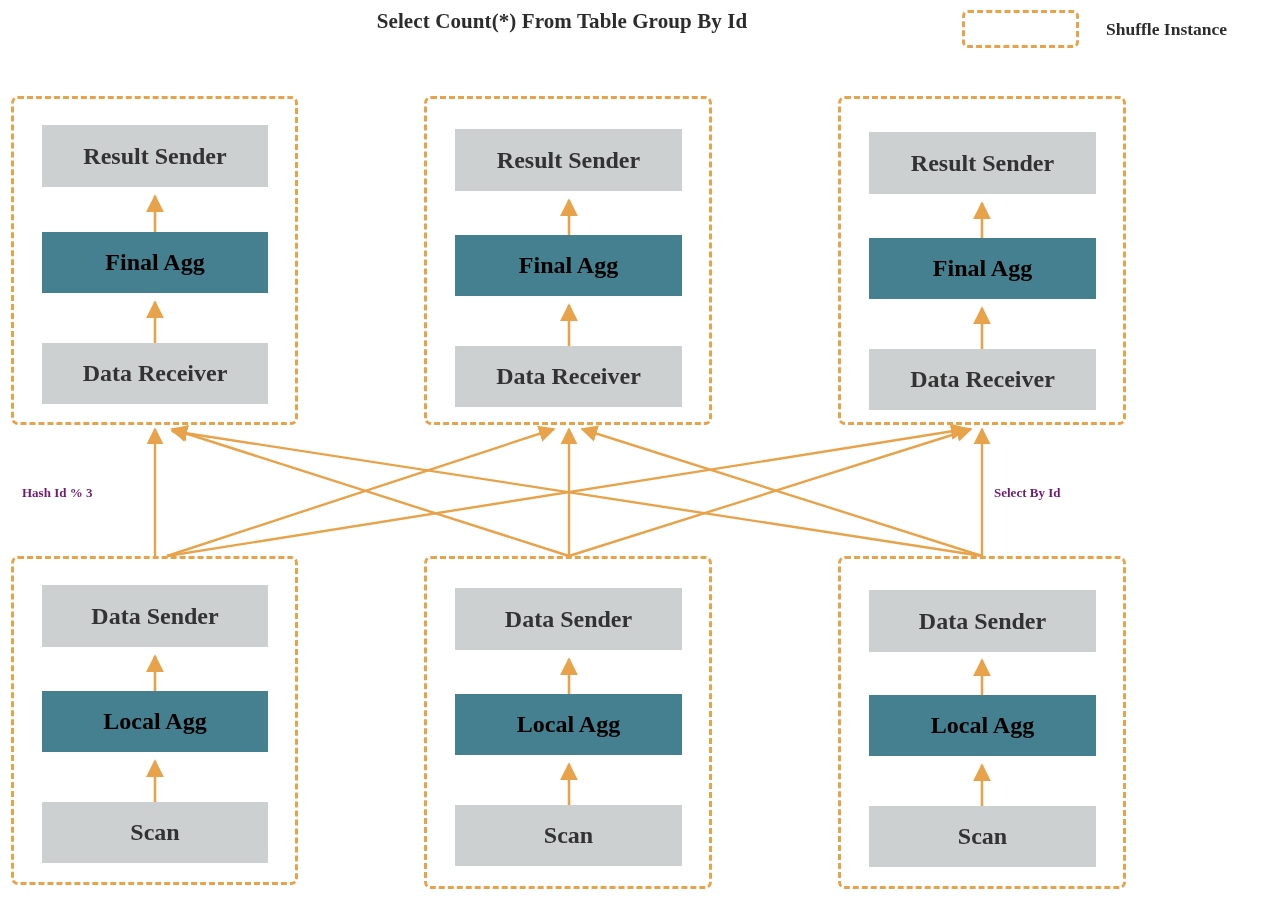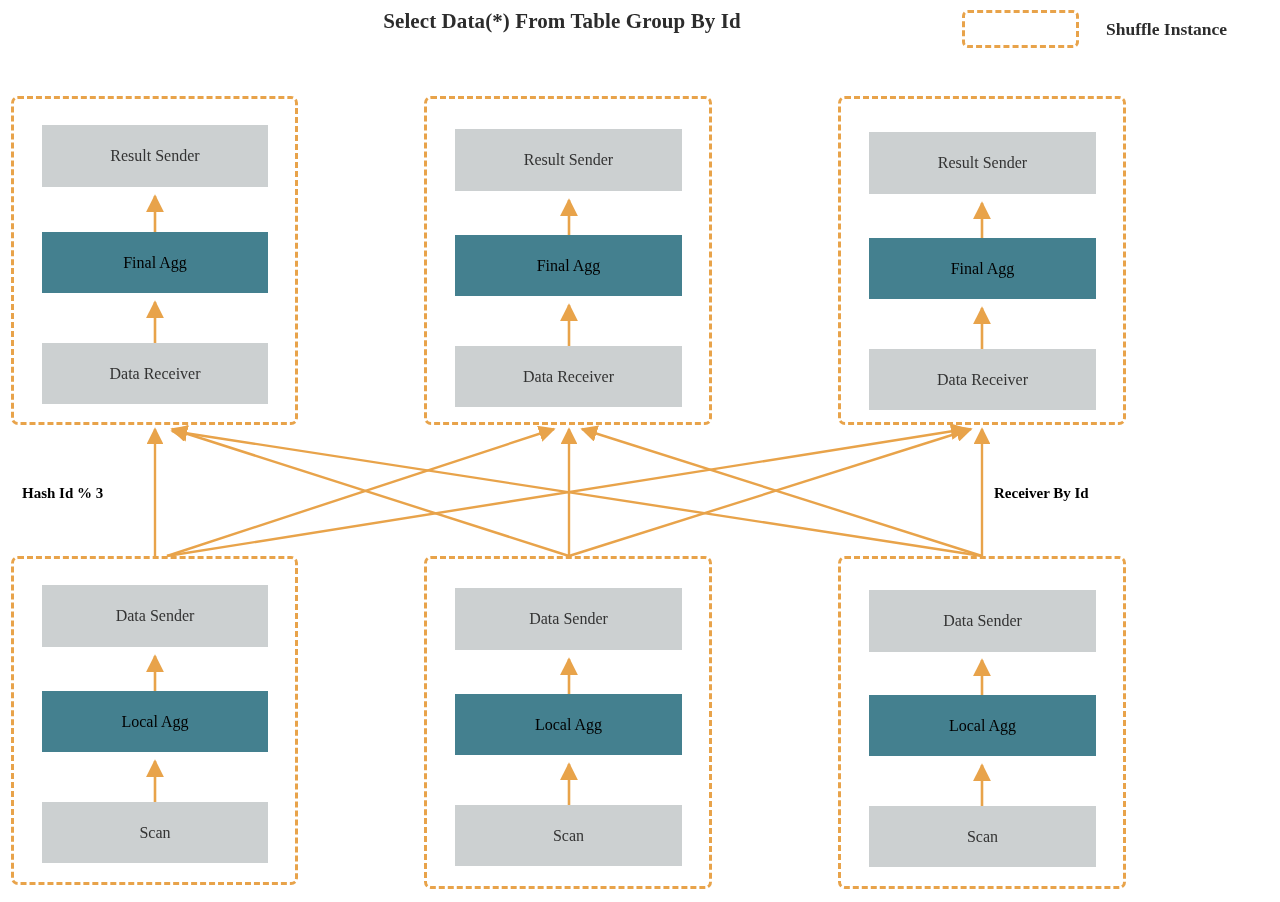--- a/index.html
+++ b/index.html
@@ -60,46 +60,46 @@
     border-radius: 7px;
     box-sizing: border-box;
     background: transparent;
   }
   .node {
     position: absolute;
     box-sizing: border-box;
     display: flex;
     align-items: center;
     justify-content: center;
-    font-size: 16px;
-    font-weight: normal;
+    font-size: 24px;
+    font-weight: bold;
     white-space: nowrap;
   }
   .node.gray {
     background: #ccd0d1;
     color: #333333;
   }
   .node.teal {
     background: #44808f;
     color: #000000;
   }
   .side-label {
     position: absolute;
-    font-size: 15px;
+    font-size: 13px;
     font-weight: bold;
-    color: #000000;
+    color: #701a75;
     white-space: nowrap;
   }
 </style>
 </head>
 <body>
 
 <div id="page">
 
-  <div class="title">Select Data(*) From Table Group By Id</div>
+  <div class="title">Select Count(*) From Table Group By Id</div>
 
   <div class="legend-box"></div>
   <div class="legend-label">Shuffle Instance</div>
 
   <div class="fragment" style="left:11px; top:96px; width:287px; height:329px;"></div>
   <div class="node gray" style="left:42px; top:125px; width:226px; height:62px;">Result Sender</div>
   <div class="node teal" style="left:42px; top:232px; width:226px; height:61px;">Final Agg</div>
   <div class="node gray" style="left:42px; top:343px; width:226px; height:61px;">Data Receiver</div>
 
   <div class="fragment" style="left:424px; top:96px; width:288px; height:329px;"></div>
@@ -121,21 +121,21 @@
   <div class="node gray" style="left:455px; top:588px; width:227px; height:62px;">Data Sender</div>
   <div class="node teal" style="left:455px; top:694px; width:227px; height:61px;">Local Agg</div>
   <div class="node gray" style="left:455px; top:805px; width:227px; height:61px;">Scan</div>
 
   <div class="fragment" style="left:838px; top:556px; width:288px; height:333px;"></div>
   <div class="node gray" style="left:869px; top:590px; width:227px; height:62px;">Data Sender</div>
   <div class="node teal" style="left:869px; top:695px; width:227px; height:61px;">Local Agg</div>
   <div class="node gray" style="left:869px; top:806px; width:227px; height:61px;">Scan</div>
 
   <div class="side-label" style="left:22px; top:485px;">Hash Id % 3</div>
-  <div class="side-label" style="left:994px; top:485px;">Receiver By Id</div>
+  <div class="side-label" style="left:994px; top:485px;">Select By Id</div>
 
   <svg id="edge-layer" viewBox="0 0 1280 902" width="1280" height="902">
     <defs>
       <marker id="ah" viewBox="0 0 10 10" refX="9" refY="5" markerWidth="7" markerHeight="7" orient="auto-start-reverse">
         <path d="M 0 0 L 10 5 L 0 10 z" fill="#e8a34a"></path>
       </marker>
     </defs>
 
     <g stroke="#e8a34a" stroke-width="2.6" fill="none" marker-end="url(#ah)">
 

